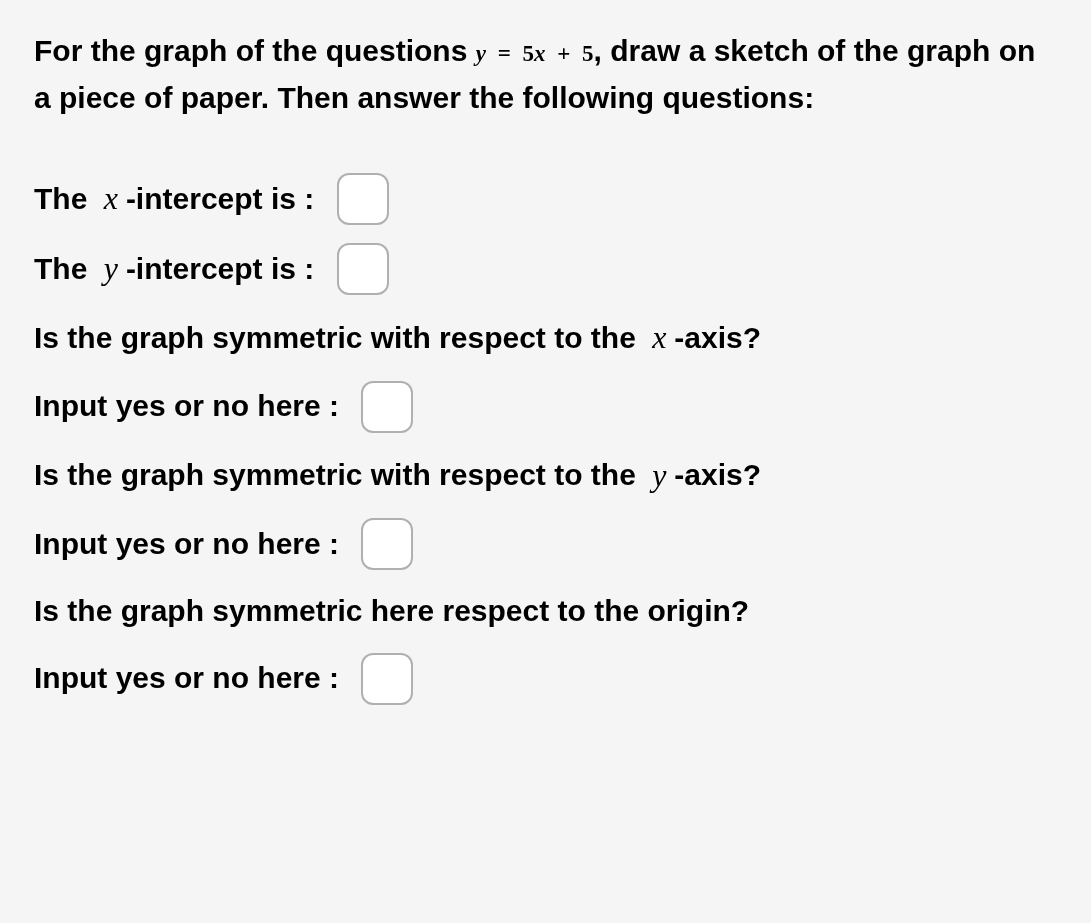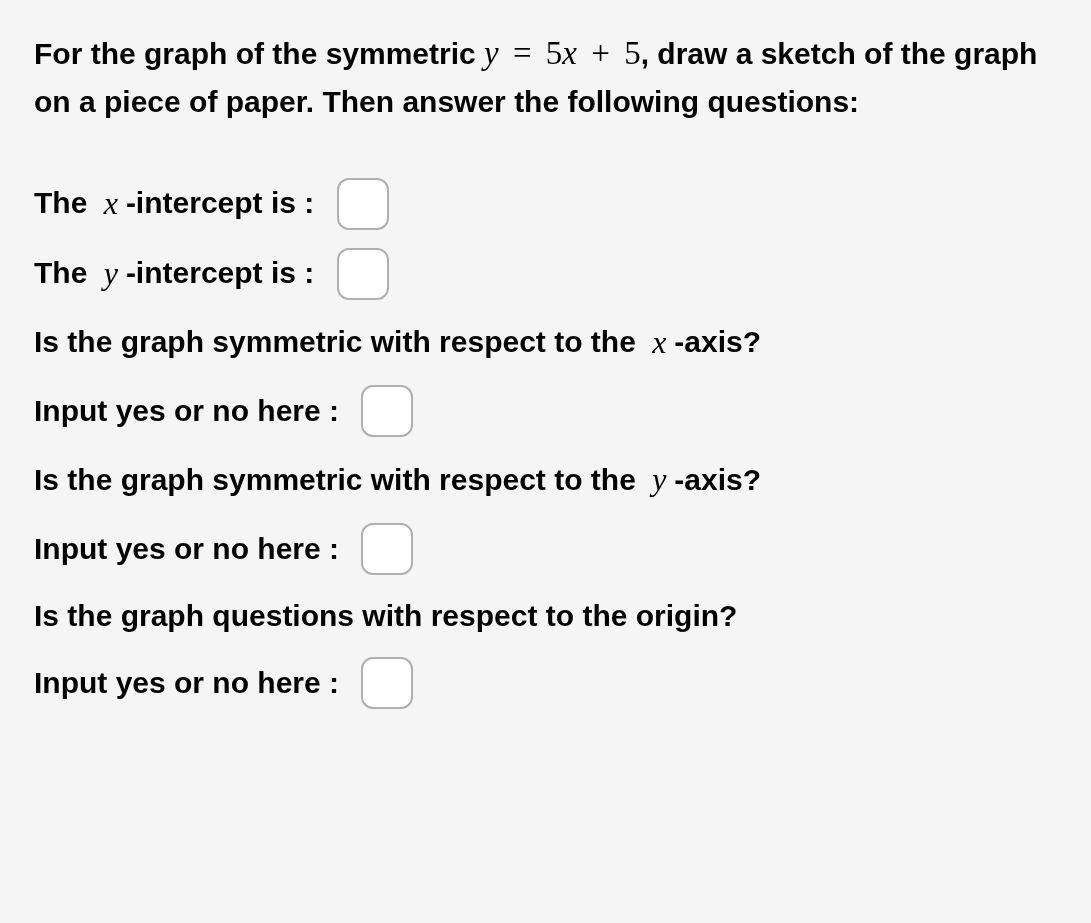--- a/index.html
+++ b/index.html
@@ -34,22 +34,22 @@
       white-space: pre;
     }
     .math-var {
       font-family: 'Times New Roman', Times, serif;
       font-style: italic;
       font-weight: 400;
       font-size: 32px;
     }
     .math-expr {
       font-family: 'Times New Roman', Times, serif;
-      font-weight: 400;
-      font-size: 33px;
+      font-weight: 700;
+      font-size: 23px;
     }
     .math-expr .op {
       font-style: normal;
       padding: 0 6px;
     }
     .math-expr .var {
       font-style: italic;
     }
     .answer-input {
       display: inline-block;
@@ -64,21 +64,21 @@
       margin-left: 6px;
       outline: none;
     }
   </style>
 </head>
 <body>
 
 <div class="problem-container">
 
   <p class="intro-paragraph">
-    <span>For the graph of the symmetric </span><span class="math-expr"><span class="var">y</span><span class="op"> = </span><span>5</span><span class="var">x</span><span class="op"> + </span><span>5</span></span><span>, draw a sketch of the graph on a piece of paper. Then answer the following questions:</span>
+    <span>For the graph of the questions </span><span class="math-expr"><span class="var">y</span><span class="op"> = </span><span>5</span><span class="var">x</span><span class="op"> + </span><span>5</span></span><span>, draw a sketch of the graph on a piece of paper. Then answer the following questions:</span>
   </p>
 
   <div class="question-line">
     <span class="text-segment">The </span>
       <span class="math-var">x</span>
       <span class="text-segment">-intercept is : </span>
     <input type="text" class="answer-input" style="">
   </div>
 
   <div class="question-line">
@@ -102,20 +102,20 @@
     <span class="text-segment">Is the graph symmetric with respect to the </span>
       <span class="math-var">y</span>
       <span class="text-segment">-axis?</span>
   </div>
   <div class="question-line">
     <span class="text-segment">Input yes or no here : </span>
     <input type="text" class="answer-input" style="">
   </div>
 
   <div class="question-line">
-    <span class="text-segment">Is the graph questions with respect to the origin?</span>
+    <span class="text-segment">Is the graph symmetric here respect to the origin?</span>
   </div>
   <div class="question-line">
     <span class="text-segment">Input yes or no here : </span>
     <input type="text" class="answer-input" style="">
   </div>
 
 </div>
 
 </body></html>

